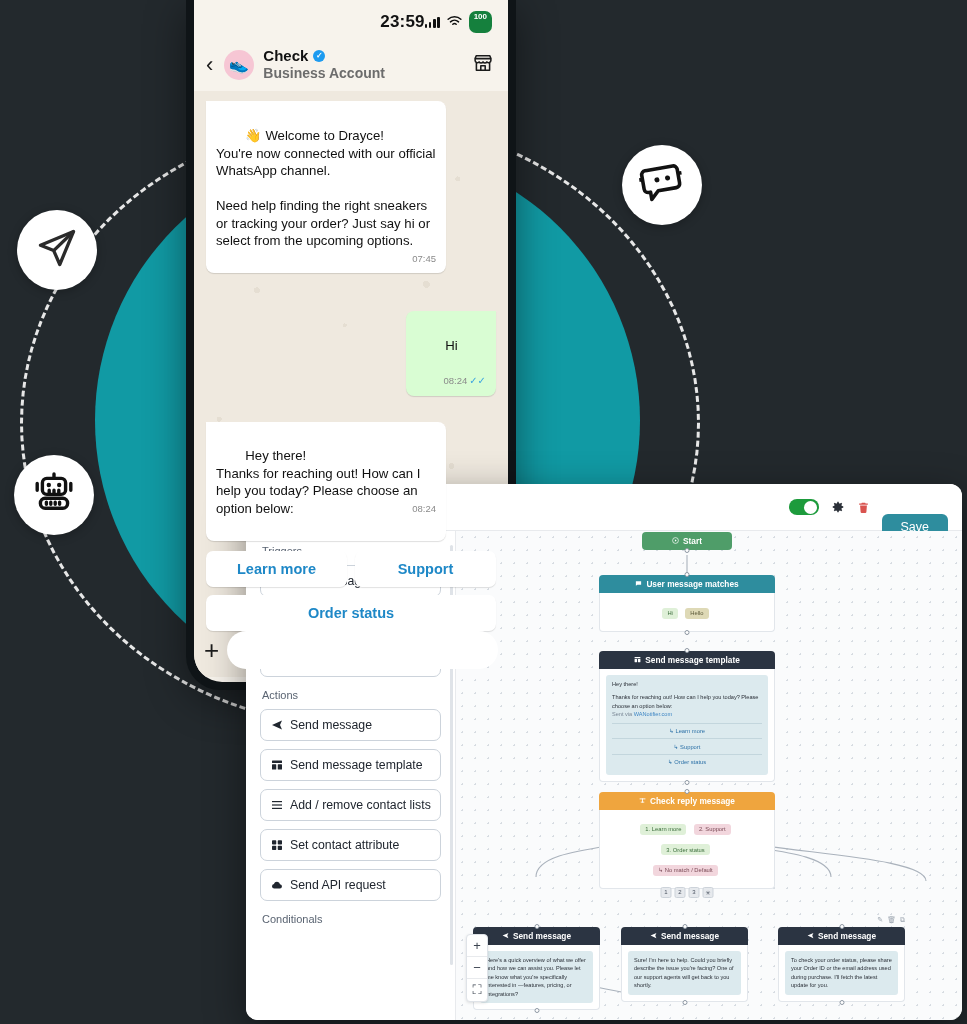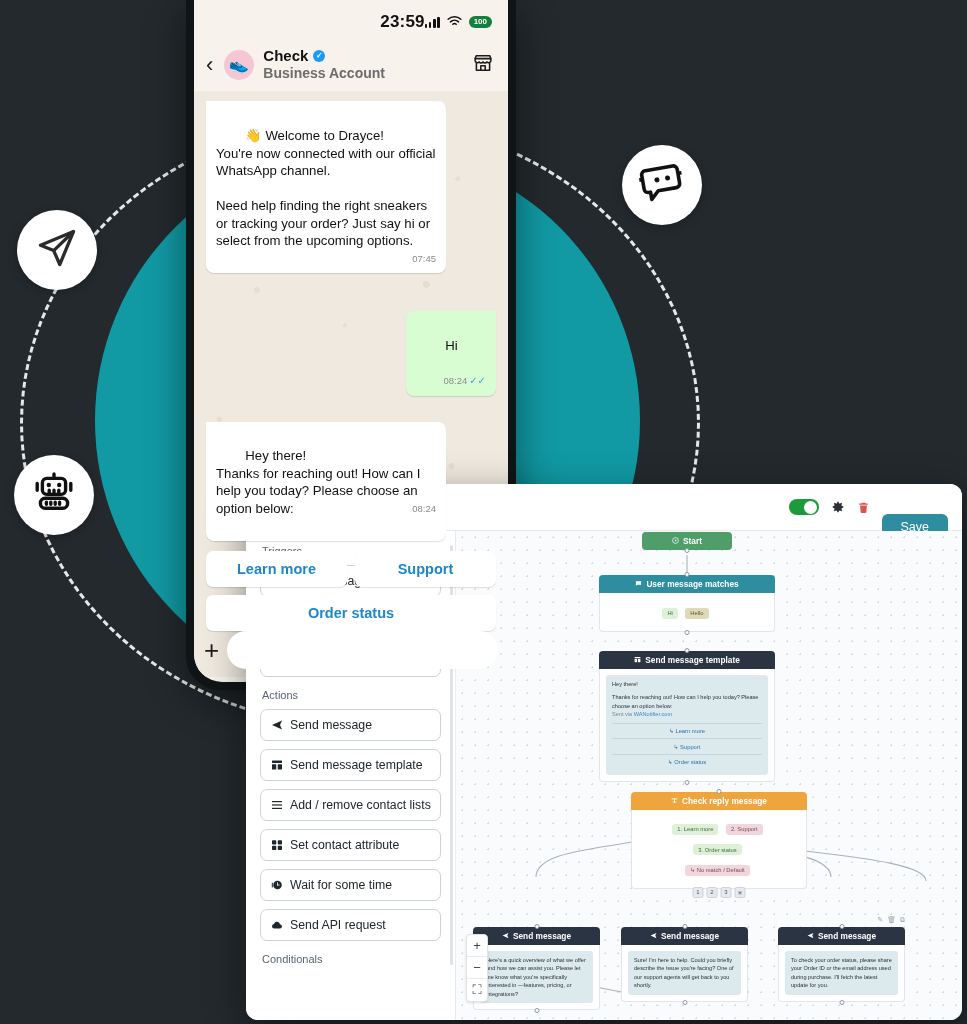--- a/index.html
+++ b/index.html
@@ -55,21 +55,21 @@
     padding:0 16px 0 18px; background:#f7f3ec;
   }
   .status-time { font-size:17px; font-weight:bold; color:#121212; letter-spacing:.2px; }
   .status-right { display:flex; align-items:center; gap:7px; }
   .bars { display:flex; align-items:flex-end; gap:1.5px; height:12px; }
   .bars i { display:block; width:2.6px; background:#111; border-radius:1px; }
   .bars i:nth-child(1){height:4px}.bars i:nth-child(2){height:6.5px}
   .bars i:nth-child(3){height:9px}.bars i:nth-child(4){height:11.5px}
   .batt {
     background:#15803d; color:#fff; font-size:8px; font-weight:bold;
-    border-radius:7px; padding:2px 5px 2px 5px; line-height:1;
+    border-radius:7px; padding:2px 5px 12px 5px; line-height:1;
   }
 
   .chat-header {
     display:flex; align-items:center; gap:9px; padding:4px 14px 10px 10px;
     background:#f7f3ec;
   }
   .back-chev { font-size:22px; color:#1b1b1b; line-height:1; padding:0 2px; }
   .avatar {
     width:30px; height:30px; border-radius:50%;
     background:#f6c6d4; display:flex; align-items:center; justify-content:center;
@@ -500,31 +500,20 @@
           <svg width="12" height="12" viewBox="0 0 24 24" fill="#20262f">
               <rect x="2" y="2.5" width="8.5" height="8.5" rx="1.5"></rect>
               <rect x="13.5" y="2.5" width="8.5" height="8.5" rx="1.5"></rect>
               <rect x="2" y="13.5" width="8.5" height="8.5" rx="1.5"></rect>
               <rect x="13.5" y="13.5" width="8.5" height="8.5" rx="1.5"></rect>
             </svg>
         </span>
         <span>Set contact attribute</span>
       </div>
 
-      <div class="pal-item">
-        <span class="pal-ico">
-          <svg width="12" height="12" viewBox="0 0 24 24" fill="#20262f">
-              <circle cx="13" cy="12" r="8.6"></circle>
-              <rect x="12.2" y="6.5" width="1.6" height="6.3" fill="#fff"></rect>
-              <rect x="12.2" y="11.3" width="5" height="1.6" fill="#fff"></rect>
-              <rect x="1.6" y="7" width="2" height="10" rx="1"></rect>
-            </svg>
-        </span>
-        <span>Wait for some time</span>
-      </div>
 
       <div class="pal-item">
         <span class="pal-ico">
           <svg width="12" height="12" viewBox="0 0 24 24" fill="#20262f">
               <path d="M6.5 19a4.5 4.5 0 0 1-.6-8.96A6.2 6.2 0 0 1 18 10.6a4.2 4.2 0 0 1-.6 8.4z"></path>
             </svg>
         </span>
         <span>Send API request</span>
       </div>
 
@@ -600,21 +589,21 @@
             <div style="height:4px"></div>
             <div class="tpl-btn">↳ <span>Learn more</span></div>
             <div class="tpl-btn">↳ <span>Support</span></div>
             <div class="tpl-btn">↳ <span>Order status</span></div>
           </div>
         </div>
         <div class="dot" style="top:-3px;"></div>
         <div class="dot" style="bottom:-3px;"></div>
       </div>
 
-      <div class="node" style="left:143px; top:261px; width:176px;margin-left:32px;">
+      <div class="node" style="left:143px; top:261px; width:176px;">
         <div class="node-hd" style="background:#efa53e;">
           <span>
             <svg width="7" height="7" viewBox="0 0 24 24" fill="#fff">
                 <rect x="2" y="5" width="20" height="3"></rect>
                 <rect x="10.5" y="5" width="3" height="14"></rect>
                 <rect x="6" y="16" width="12" height="3"></rect>
               </svg>
           </span>
           <span>Check reply message</span>
         </div>

